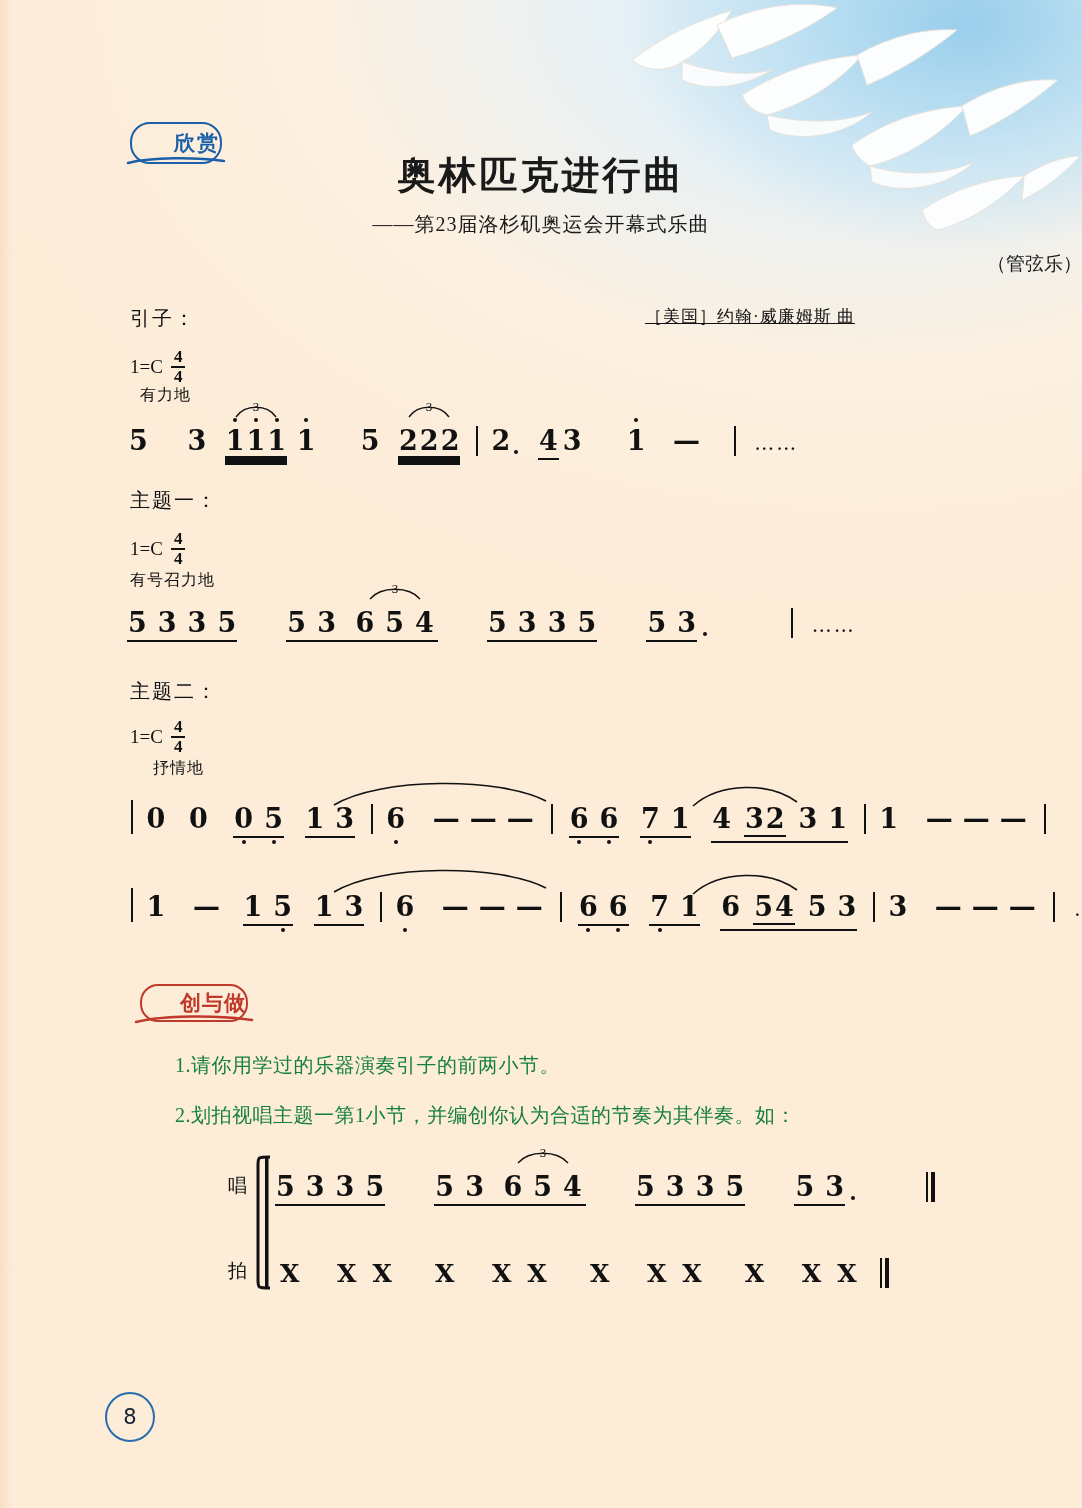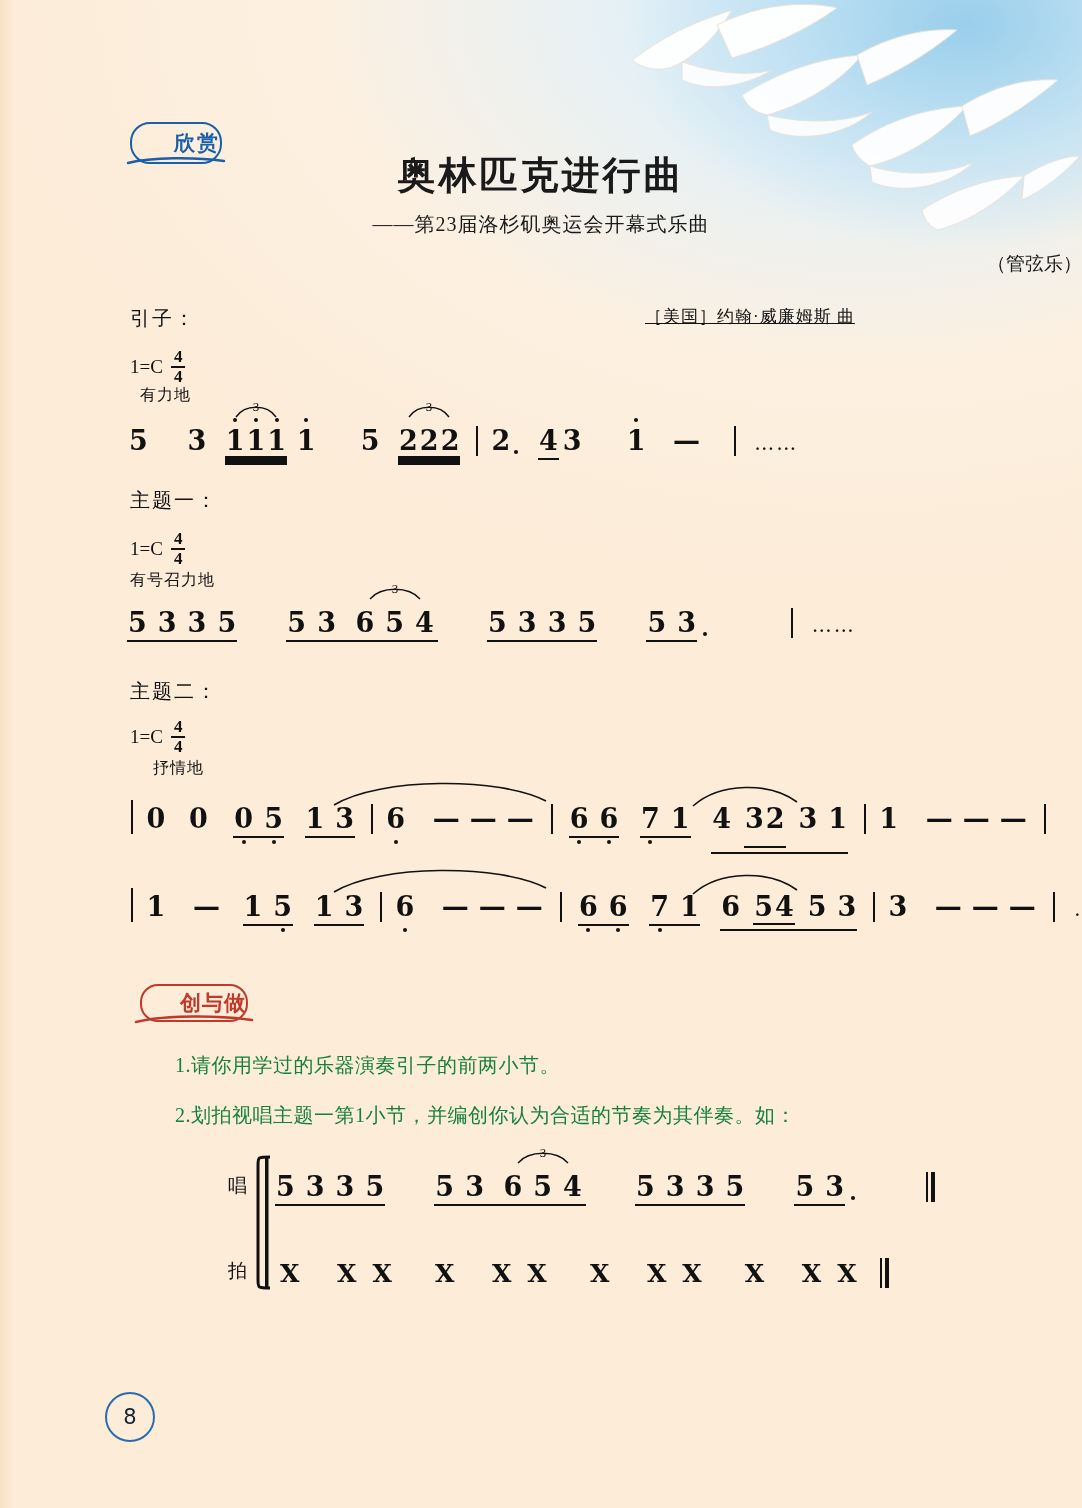--- a/index.html
+++ b/index.html
@@ -249,21 +249,21 @@
   <span class="n">0</span><span class="sp"></span>
   <span class="n">0</span><span class="sp"></span>
   <span class="grp ul1"><span class="n dot-below">0</span><span class="sp-s"></span><span class="n dot-below">5</span></span><span class="sp-s"></span>
   <span class="grp ul1"><span class="n">1</span><span class="sp-s"></span><span class="n">3</span></span>
   <span class="bar"></span>
   <span class="n dot-below">6</span>
   <span class="sp"></span><span class="dash">—</span><span class="dash">—</span><span class="dash">—</span>
   <span class="bar"></span>
   <span class="grp ul1"><span class="n dot-below">6</span><span class="sp-s"></span><span class="n dot-below">6</span></span><span class="sp-s"></span>
   <span class="grp ul1"><span class="n dot-below">7</span><span class="sp-s"></span><span class="n">1</span></span><span class="sp-s"></span>
-  <span class="grp ul1"><span class="n">4</span><span class="sp-s"></span><span class="grp ul1" style="padding-bottom:14px;"><span class="n">3</span><span class="n">2</span></span><span class="sp-s"></span><span class="n">3</span><span class="sp-s"></span><span class="n">1</span></span>
+  <span class="grp ul1"><span class="n">4</span><span class="sp-s"></span><span class="grp ul1" style="padding-bottom:3px;"><span class="n">3</span><span class="n">2</span></span><span class="sp-s"></span><span class="n">3</span><span class="sp-s"></span><span class="n">1</span></span>
   <span class="bar"></span>
   <span class="n">1</span>
   <span class="sp"></span><span class="dash">—</span><span class="dash">—</span><span class="dash">—</span>
   <span class="bar"></span>
 </div>
 
 <svg class="slur" style="left:330px;top:862px;width:220px;height:32px;" viewBox="0 0 220 32">
   <path d="M4 30 C50 2 170 2 216 26" stroke="#111" fill="none" stroke-width="1.6"></path>
 </svg>
 <svg class="slur" style="left:690px;top:868px;width:110px;height:28px;" viewBox="0 0 110 28">

